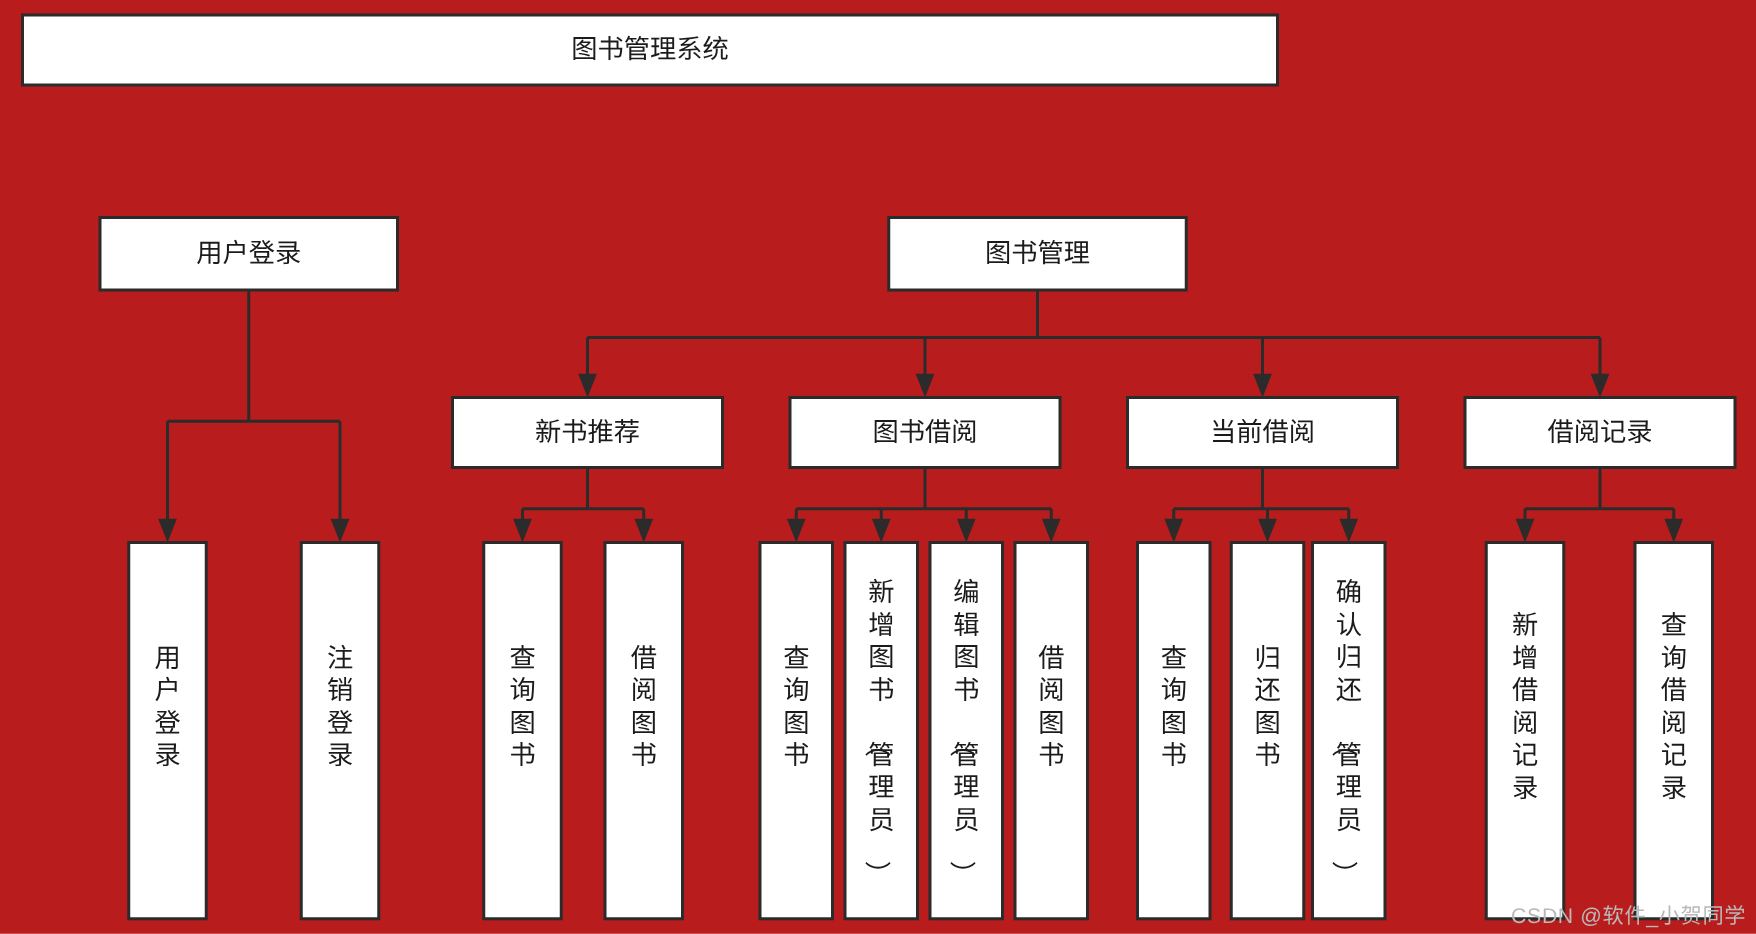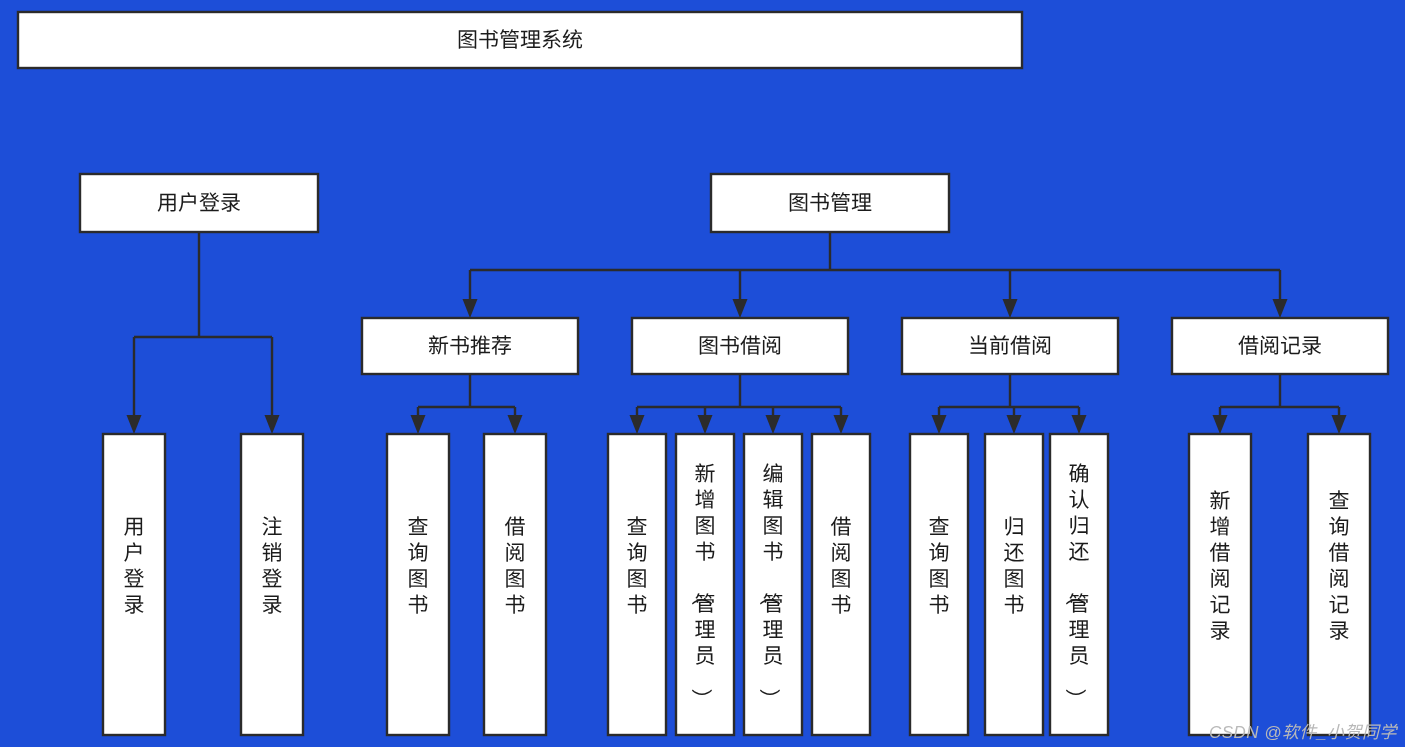--- a/index.html
+++ b/index.html
@@ -12,21 +12,21 @@
     font-family: "Liberation Sans", "DejaVu Sans", sans-serif;
     width: 1405px;
     height: 747px;
     overflow: hidden;
     position: relative;
   }
   #diagram-root {
     position: relative;
     width: 1405px;
     height: 747px;
-    background: #1d4ed8;
+    background: #b91c1c;
   }
   svg#diagram-svg {
     position: absolute;
     left: 0;
     top: 0;
     width: 1405px;
     height: 747px;
     display: block;
   }
   .node-box {
@@ -64,21 +64,20 @@
     position: absolute;
     right: 8px;
     bottom: 4px;
     font-family: "Liberation Sans", "DejaVu Sans", sans-serif;
     font-size: 17px;
     color: #b9b9b9;
     letter-spacing: 0.5px;
     user-select: none;
     pointer-events: none;
     white-space: nowrap;
-    font-style: italic;
   }
 </style>
 </head>
 <body>
 
 <div id="diagram-root">
   <svg id="diagram-svg" viewBox="0 0 1405 747">
     <g id="edges-layer">
         <line x1="830" y1="232" x2="830" y2="270" class="connector"></line>
         <line x1="470" y1="270" x2="1280" y2="270" class="connector"></line>

